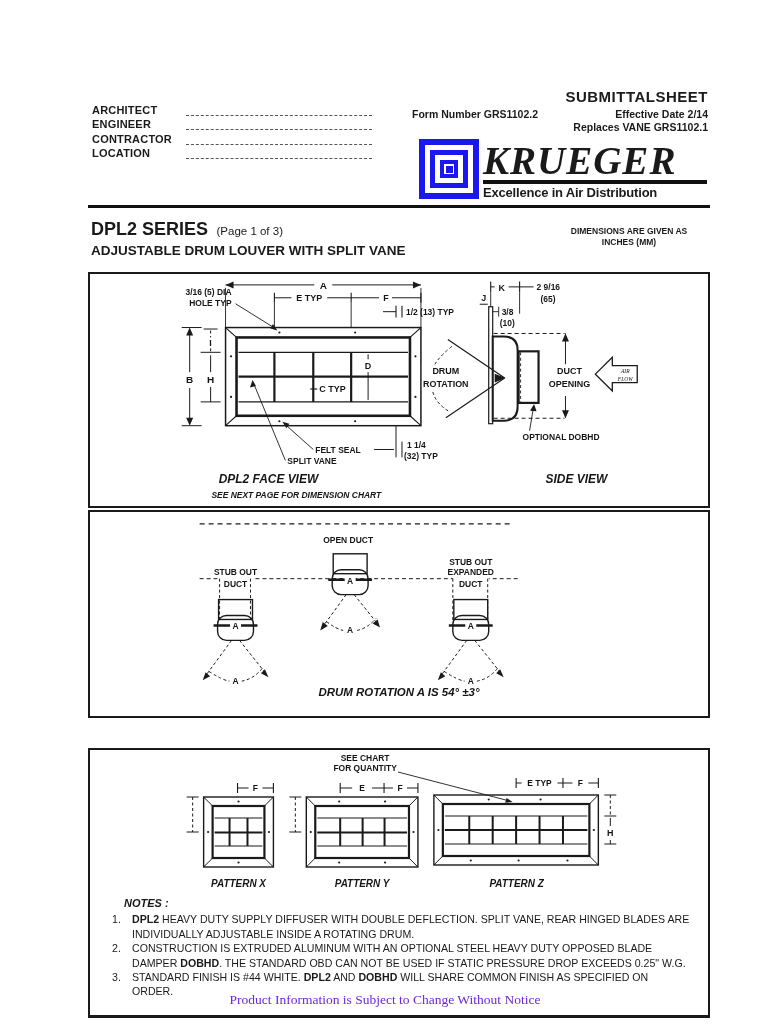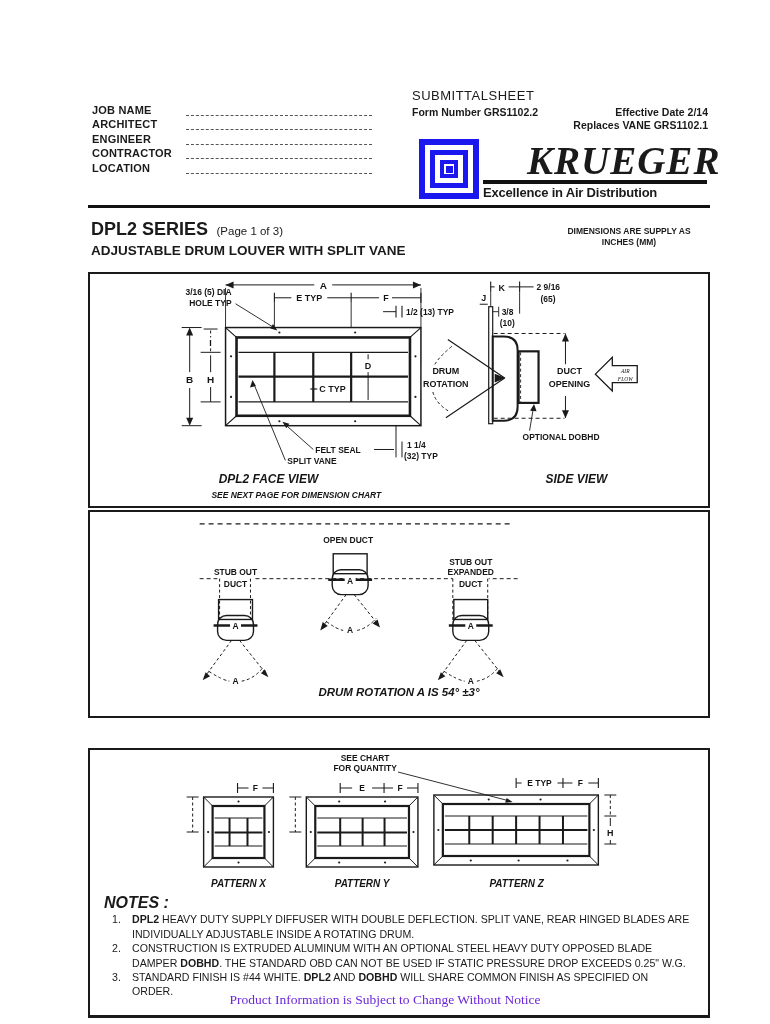--- a/index.html
+++ b/index.html
@@ -4,34 +4,34 @@
 <style>
   html,body{margin:0;padding:0;background:#fff;}
   #sheet{position:relative;width:770px;height:1024px;background:#fff;overflow:hidden;
          font-family:"Liberation Sans",sans-serif;color:#1a1a1a;}
   
   #fields{position:absolute;left:92px;top:101px;}
   .frow{display:flex;align-items:flex-end;height:14.5px;}
   .flabel{width:94px;font-weight:bold;font-size:11px;letter-spacing:.2px;}
   .fline{width:186px;border-bottom:1.6px dashed #555;height:11px;}
   #hdr-right{position:absolute;left:412px;top:88px;width:296px;}
-  .sheet-title{text-align:left;font-weight:normal;font-size:13px;letter-spacing:.5px;}
+  .sheet-title{text-align:right;font-weight:bold;font-size:15px;letter-spacing:.5px;}
   .form-line{display:flex;justify-content:space-between;font-weight:bold;font-size:10.5px;margin-top:3px;}
   .replaces{text-align:right;font-weight:bold;font-size:10.5px;margin-top:1px;}
   
   #logo-icon{position:absolute;left:419px;top:139px;width:60px;height:60px;}
   .lb,.lw{width:100%;height:100%;box-sizing:border-box;}
   .lb{background:#1b18ef;}
   .lw{background:#fff;}
   .p6{padding:6px;}.p5{padding:5px;}.p4{padding:4px;}
   .lcore-wrap{display:flex;align-items:center;justify-content:center;}
   .lcore{width:7px;height:7px;background:#1b18ef;}
   #brand-name{position:absolute;left:483px;top:138px;width:225px;
       font-family:"Liberation Serif",serif;font-weight:bold;font-style:italic;
-      font-size:39px;letter-spacing:1px;white-space:nowrap;margin-left:44px;}
+      font-size:39px;letter-spacing:1px;white-space:nowrap;}
   #brand-rule{position:absolute;left:483px;top:180px;width:224px;height:3.5px;background:#111;}
   #brand-tagline{position:absolute;left:483px;top:185px;width:224px;
       font-weight:bold;font-size:13px;letter-spacing:-.2px;white-space:nowrap;}
   #top-rule{position:absolute;left:88px;top:205px;width:622px;height:3px;background:#111;}
   
   #title-left{position:absolute;left:91px;top:219px;}
   .series{font-weight:bold;font-size:18px;display:inline;margin-top:28px;}
   .page-note{font-size:11.5px;display:inline;margin-left:4px;}
   .subtitle{font-weight:bold;font-size:13.5px;margin-top:3px;}
   #dims-note{position:absolute;left:548px;top:226px;width:162px;text-align:center;
@@ -57,38 +57,34 @@
   .dm{font:bold 8.5px "Liberation Sans",sans-serif;}
   .dm9{font:bold 9px "Liberation Sans",sans-serif;}
   .dm10{font:bold 10px "Liberation Sans",sans-serif;}
   .cap{font:italic bold 12px "Liberation Sans",sans-serif;}
   .cap2{font:italic bold 8.5px "Liberation Sans",sans-serif;}
   .cap3{font:italic bold 10px "Liberation Sans",sans-serif;}
   .capBig{font:italic bold 11.5px "Liberation Sans",sans-serif;}
   .af{font:italic 5.5px "Liberation Serif",serif;}
   
   #notes{position:absolute;left:14px;top:146px;right:16px;font-size:10.6px;line-height:14.4px;}
-  .notes-h{font-weight:bold;font-style:italic;font-size:16px;margin-bottom:2px;}
+  .notes-h{font-weight:bold;font-style:italic;font-size:11px;margin-bottom:2px;margin-left:20px;}
   .nitem{display:grid;grid-template-columns:26px 1fr;column-gap:2px;}
   .nnum{text-align:left;padding-left:8px;}
   .b{font-weight:bold;}
   
   #footer{position:absolute;left:0;top:992px;width:100%;text-align:center;
       font-family:"Liberation Serif",serif;font-size:13.5px;color:#6d28d9;}
 </style>
 </head>
 <body>
 
 <div id="sheet">
 
   <div id="fields">
-    <div class="frow">
-        <span class="flabel">JOB NAME</span>
-        <span class="fline"></span>
-      </div>
     <div class="frow">
         <span class="flabel">ARCHITECT</span>
         <span class="fline"></span>
       </div>
     <div class="frow">
         <span class="flabel">ENGINEER</span>
         <span class="fline"></span>
       </div>
     <div class="frow">
         <span class="flabel">CONTRACTOR</span>
@@ -131,21 +127,21 @@
   <div id="top-rule"></div>
 
   <div id="title-left">
     <div>
       <span class="series">DPL2 SERIES</span>
       <span class="page-note">(Page 1 of 3)</span>
     </div>
     <div class="subtitle">ADJUSTABLE DRUM LOUVER WITH SPLIT VANE</div>
   </div>
   <div id="dims-note">
-    <div>DIMENSIONS ARE SUPPLY AS</div>
+    <div>DIMENSIONS ARE GIVEN AS</div>
     <div>INCHES (MM)</div>
   </div>
 
   <div class="dbox" id="box1">
     <svg viewBox="0 0 620 234" preserveAspectRatio="none">
 
       <g>
         <path class="ln w09" d="M136,14 V54 M332,14 V54"></path>
         <path class="ln w1" d="M136,11 H332"></path>
         <polygon class="fl" points="136,11 144,7.5 144,14.5"></polygon>

